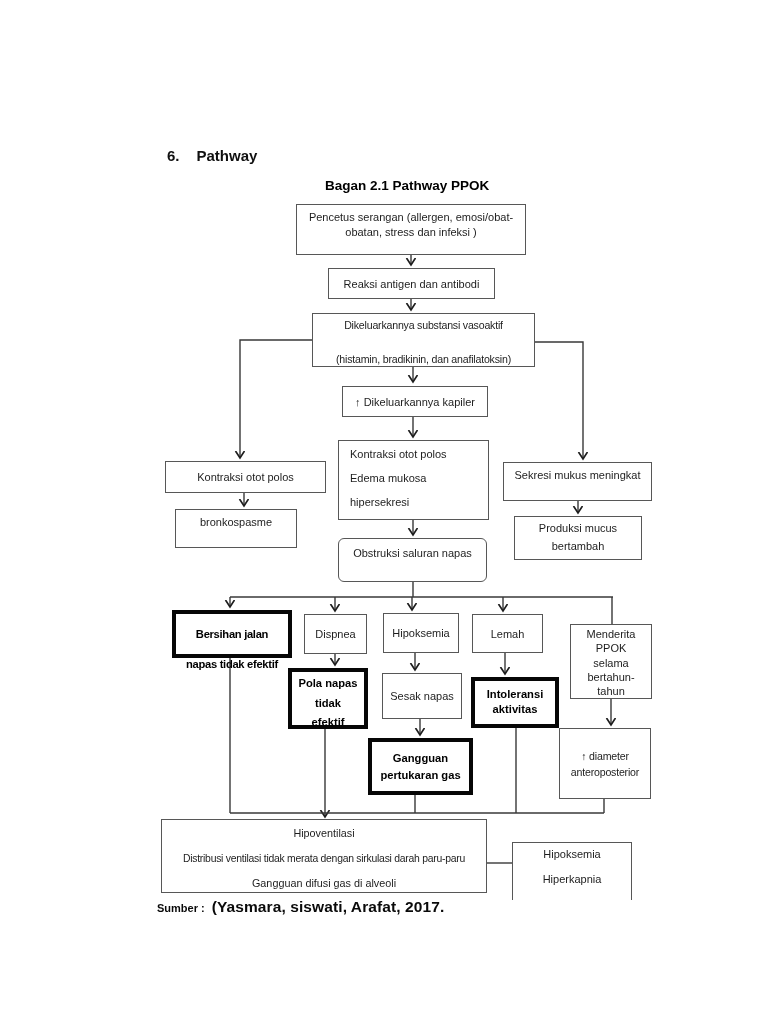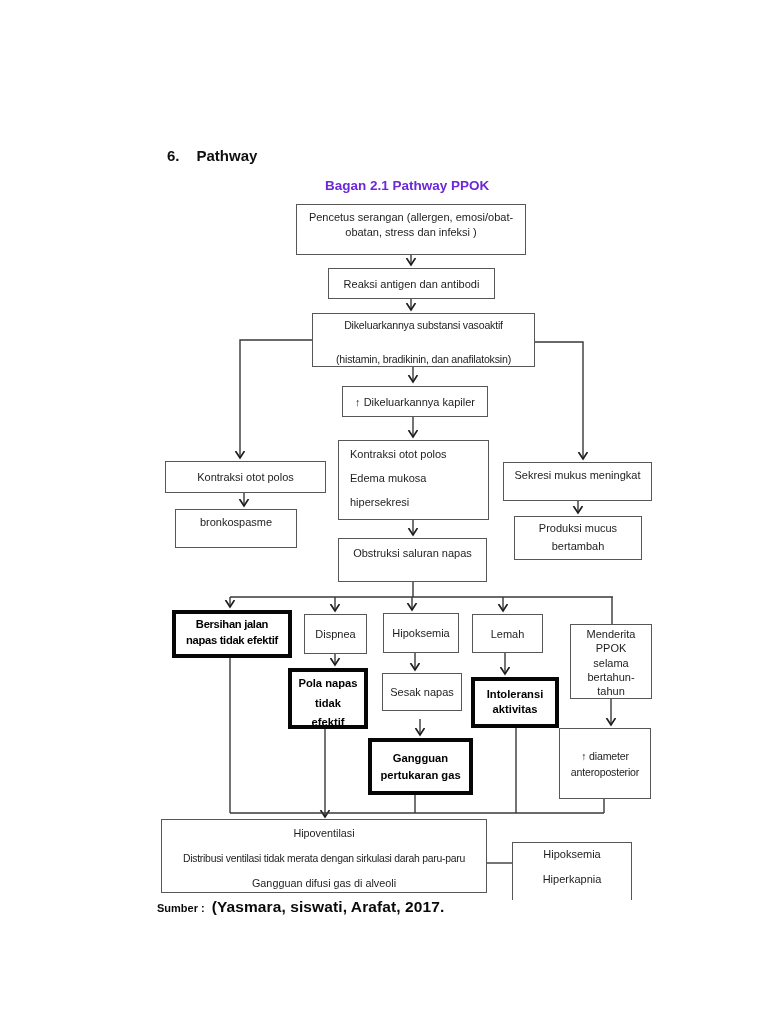--- a/index.html
+++ b/index.html
@@ -18,42 +18,42 @@
   .n-reaksi{left:328px;top:268px;width:167px;height:31px;}
   .n-vasoaktif{left:312px;top:313px;width:223px;height:54px;padding-top:5px;gap:21px;
                font-size:10.6px;line-height:13px;letter-spacing:-0.2px;}
   .n-preamibilitas{left:342px;top:386px;width:146px;height:31px;}
   .n-kontraksi-kiri{left:165px;top:461px;width:161px;height:32px;}
   .n-bronkospasme{left:175px;top:509px;width:122px;height:39px;padding-top:5px;}
   .n-kontraksi-tengah{left:338px;top:440px;width:151px;height:80px;align-items:flex-start;
                       text-align:left;padding:7px 0 0 11px;gap:12px;line-height:12px;}
   .n-sekresi{left:503px;top:462px;width:149px;height:39px;padding-top:5px;}
   .n-produksi{left:514px;top:516px;width:128px;height:44px;padding-top:5px;gap:5px;line-height:13px;}
-  .n-obstruksi{left:338px;top:538px;width:149px;height:44px;padding-top:7px;}
-  .n-bersihan{left:172px;top:610px;width:120px;height:48px;padding-top:4px;gap:3px;
+  .n-obstruksi{left:338px;top:538px;width:149px;height:44px;padding-top:7px;border-radius:6px;}
+  .n-bersihan{left:172px;top:610px;width:120px;height:48px;padding-top:14px;gap:17px;
               line-height:13px;letter-spacing:-0.3px;}
   .n-dispnea{left:304px;top:614px;width:63px;height:40px;}
   .n-hipoksemia1{left:383px;top:613px;width:76px;height:40px;}
   .n-lemah{left:472px;top:614px;width:71px;height:39px;}
   .n-menderita{left:570px;top:624px;width:82px;height:75px;padding-top:3px;gap:1.5px;line-height:12.8px;}
   .n-pola{left:288px;top:668px;width:80px;height:61px;padding-top:5px;gap:6.5px;line-height:13px;}
-  .n-sesak{left:382px;top:673px;width:80px;height:38px;}
+  .n-sesak{left:382px;top:673px;width:80px;height:46px;}
   .n-intoleransi{left:471px;top:677px;width:88px;height:51px;padding-top:7px;gap:1px;line-height:13.5px;}
   .n-gangguan{left:368px;top:738px;width:105px;height:57px;padding-top:9px;gap:2px;line-height:14.5px;}
   .n-diameter{left:559px;top:728px;width:92px;height:71px;gap:2px;font-size:10.6px;
               line-height:14px;letter-spacing:-0.2px;}
   .n-hipoventilasi{left:161px;top:819px;width:326px;height:74px;padding-top:5px;gap:12px;
                    font-size:10.8px;line-height:13px;justify-content:center;}
   .n-hipoventilasi .mid{font-size:10.4px;letter-spacing:-0.25px;}
   .n-hipoksemia2{left:512px;top:842px;width:120px;height:58px;border-bottom:none;
                  padding-top:5px;gap:12px;line-height:13px;}
 
   .heading{position:absolute;left:167px;top:147px;display:flex;gap:17px;
            font-weight:bold;font-size:15px;color:#101010;}
-  .fig-title{position:absolute;left:325px;top:178px;font-weight:bold;font-size:13.5px;color:#6d28d9;}
+  .fig-title{position:absolute;left:325px;top:178px;font-weight:bold;font-size:13.5px;color:#000000;}
   .source{position:absolute;left:157px;top:898px;display:flex;align-items:baseline;gap:7px;color:#0a0a0a;}
   .source .lbl{font-weight:bold;font-size:11px;}
   .source .cit{font-weight:bold;font-size:15.5px;letter-spacing:0.1px;}
 </style>
 </head>
 <body>
 
 <div class="page">
 
   <svg class="edges" width="768" height="1024" viewBox="0 0 768 1024">

